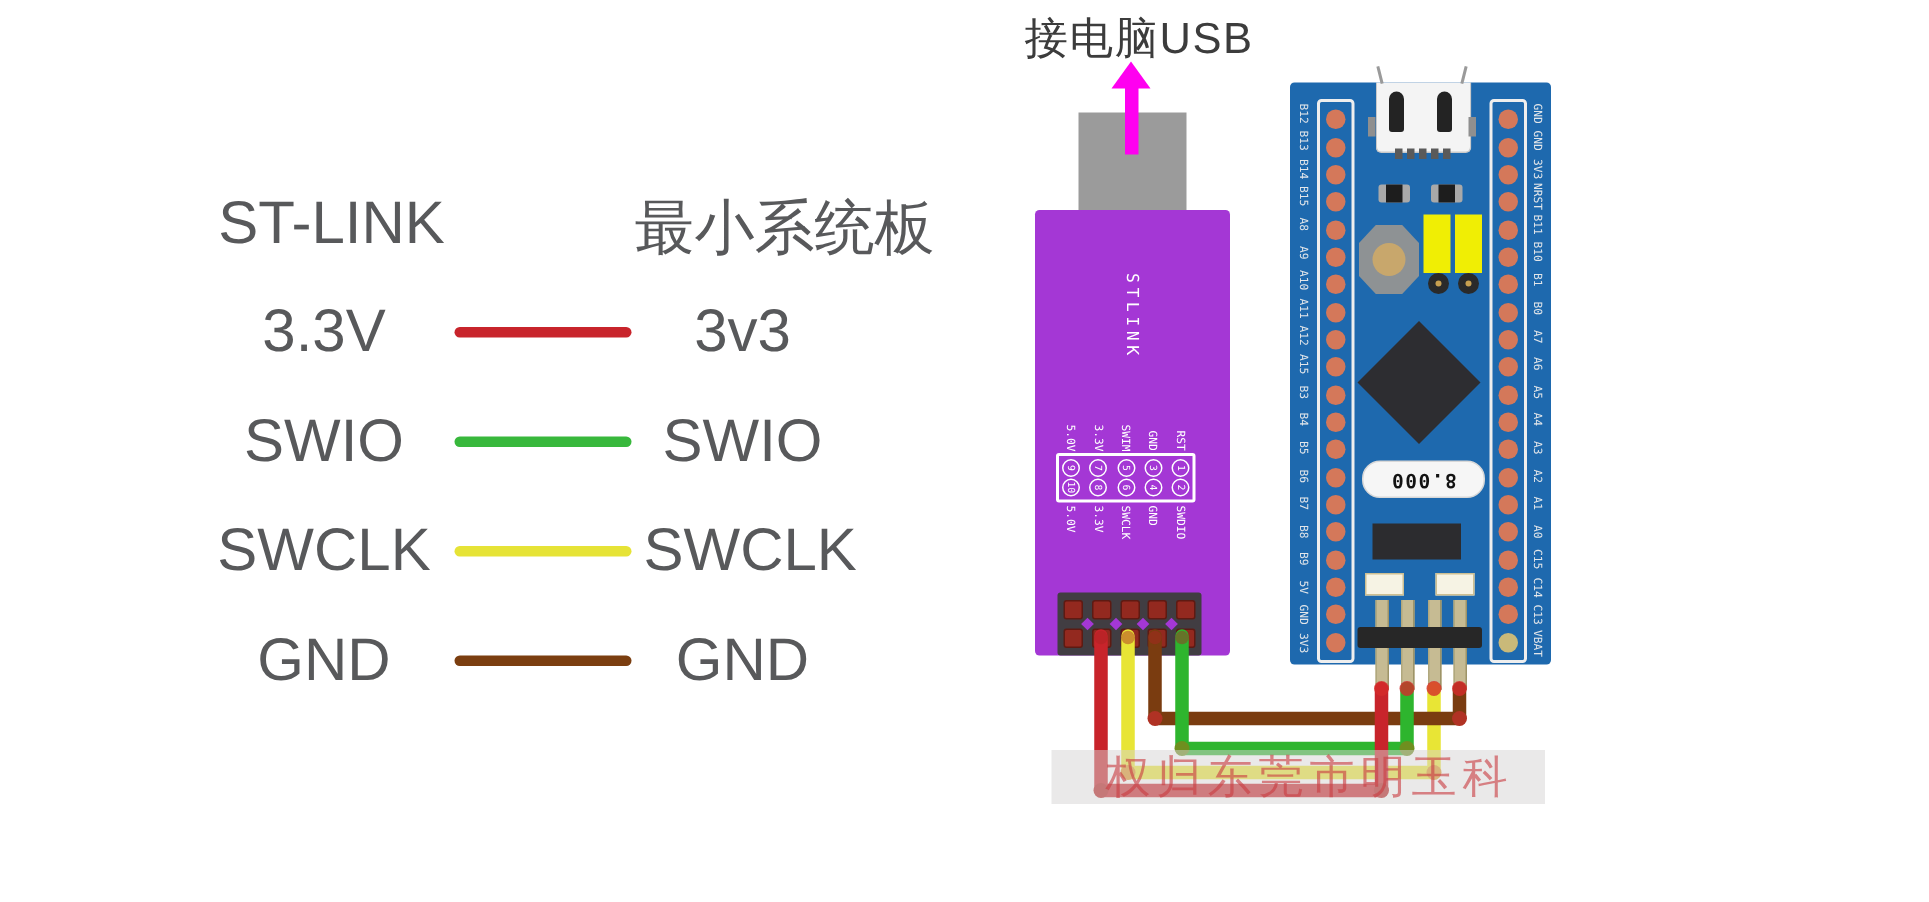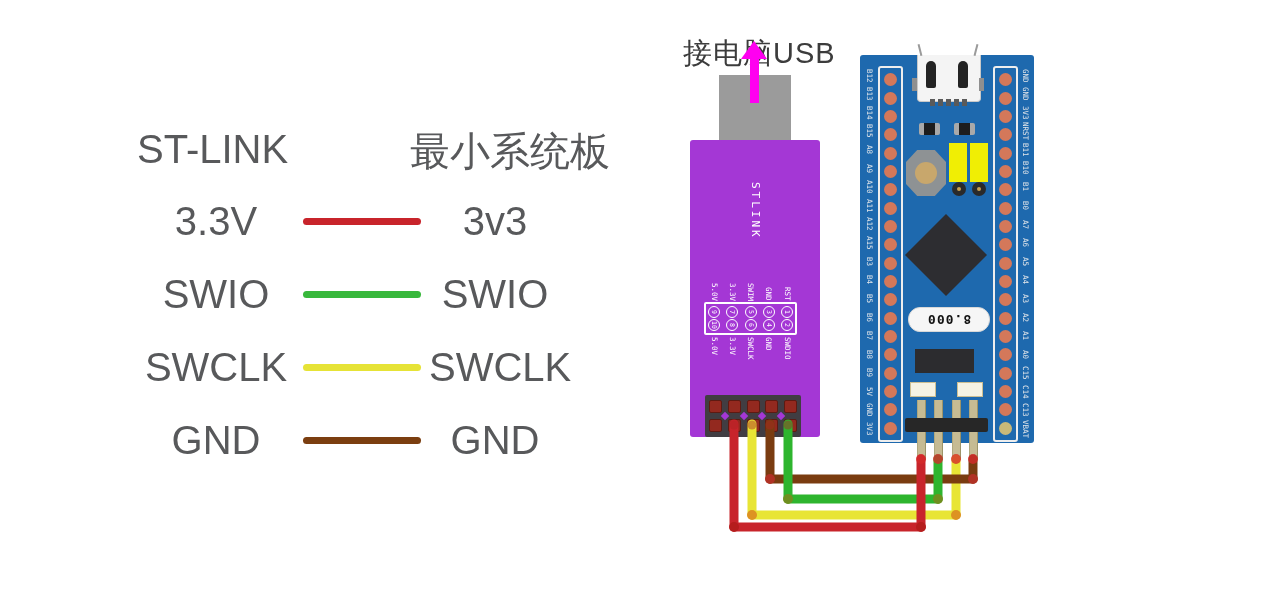--- a/index.html
+++ b/index.html
@@ -1,28 +1,28 @@
 <!DOCTYPE html>
 <html><head>
 <meta charset="utf-8">
 <style>
   html,body{margin:0;padding:0;background:#fff;}
   .stage{position:relative;width:1286px;height:601px;background:#ffffff;overflow:hidden;
          font-family:"Liberation Sans",sans-serif;}
 
   
-  .legend-h{position:absolute;font-size:40px;color:#58595b;text-align:left;white-space:nowrap;}
+  .legend-h{position:absolute;font-size:40px;color:#58595b;text-align:center;white-space:nowrap;}
   #legend-rows{position:absolute;left:137px;top:185px;}
   .legend-row{display:flex;align-items:center;height:73px;color:#58595b;font-size:40px;}
   .lr-left{width:158px;text-align:center;}
   .lr-line{width:118px;height:7px;border-radius:4px;margin:0 8px;}
   .lr-right{width:132px;text-align:center;}
 
   
-  .top-label{position:absolute;left:683px;top:6px;font-size:29px;color:#3c3c3c;letter-spacing:1px;z-index:7;margin-top:28px;}
+  .top-label{position:absolute;left:683px;top:6px;font-size:29px;color:#3c3c3c;letter-spacing:1px;z-index:7;}
   .arrow-shaft{position:absolute;left:750px;top:57px;width:9px;height:46px;z-index:7;}
   .arrow-head{position:absolute;left:741px;top:41px;width:0;height:0;z-index:7;
               border-left:13px solid transparent;border-right:13px solid transparent;
               border-bottom:18px solid #ff00f0;}
 
   
   .usb-plug{position:absolute;left:719px;top:75px;width:72px;height:66px;background:#9b9b9b;}
   .stlink-body{position:absolute;left:690px;top:140px;width:130px;height:297px;border-radius:3px;}
   .stlink-name{position:absolute;left:0;right:0;top:42px;height:96px;display:flex;justify-content:center;}
   .stlink-name span{writing-mode:vertical-rl;text-orientation:sideways;color:#fff;
@@ -472,14 +472,17 @@
         <circle cx="938" cy="459" r="5"></circle>
       <circle cx="956" cy="459" r="5"></circle>
         <circle cx="973" cy="459" r="5"></circle>
       <circle cx="734" cy="425" r="4.5" fill="rgba(170,35,35,0.45)"></circle>
       <circle cx="752" cy="425" r="4.5" fill="rgba(170,35,35,0.45)"></circle>
       <circle cx="770" cy="425" r="4.5" fill="rgba(170,35,35,0.45)"></circle>
       <circle cx="788" cy="425" r="4.5" fill="rgba(170,35,35,0.45)"></circle>
     </g>
   </svg>
 
+  <div class="watermark">
+    <span>权归东莞市明玉科</span>
+  </div>
 
 </div>
 
 </body></html>

